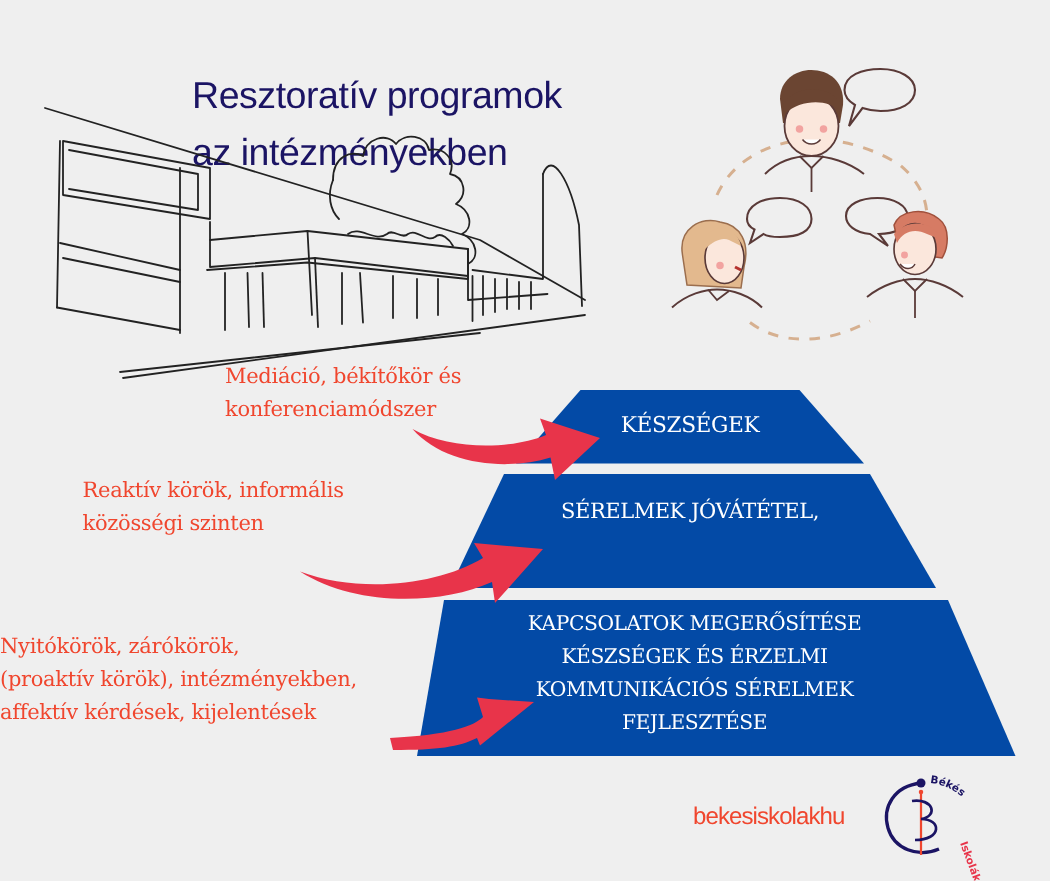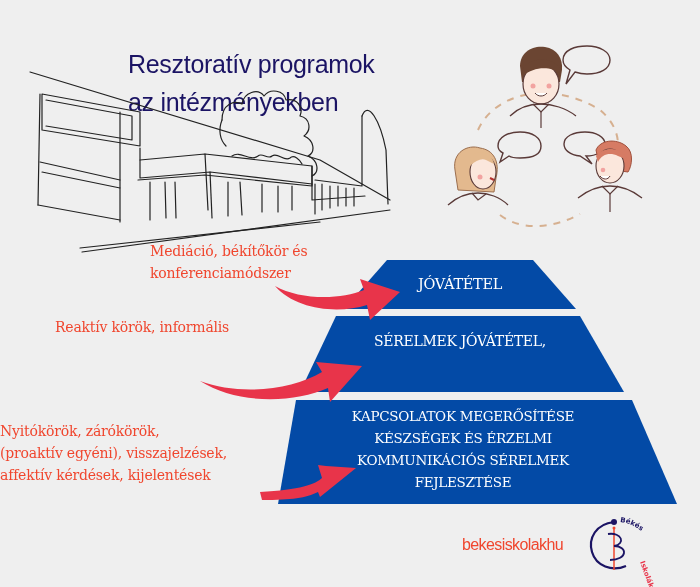--- a/index.html
+++ b/index.html
@@ -110,21 +110,21 @@
   </g>
 </svg>
 
 <svg class="layer" width="700" height="587">
   <polygon points="387,260 533,260 576,309 344,309" fill="#034aa6"></polygon>
   <polygon points="336,316 580,316 624,392 300,392" fill="#034aa6"></polygon>
   <polygon points="296,400 632,400 677,504 278,504" fill="#034aa6"></polygon>
 </svg>
 
 <div class="tier-text" style="left:387px; top:274px; width:146px; font-size:14.5px; line-height:20px;">
-  <div>JÓVÁTÉTEL</div>
+  <div>KÉSZSÉGEK</div>
 </div>
 <div class="tier-text" style="left:340px; top:330px; width:240px; font-size:14px; line-height:22px;">
   <div>SÉRELMEK JÓVÁTÉTEL,</div>
 </div>
 <div class="tier-text" style="left:318px; top:405px; width:290px; font-size:13.5px; line-height:22px;">
   <div>KAPCSOLATOK MEGERŐSÍTÉSE</div>
   <div>KÉSZSÉGEK  ÉS ÉRZELMI</div>
   <div>KOMMUNIKÁCIÓS SÉRELMEK</div>
   <div>FEJLESZTÉSE</div>
 </div>
@@ -136,24 +136,25 @@
     <path d="M260 492 C300 490 316 484 322 478 L318 465 L326 466 L356 468 L320 497 L318 492 C306 498 292 500 262 500 Z"></path>
   </g>
 </svg>
 
 <div class="label" style="left:150px; top:240px; width:220px;">
   <div>Mediáció, békítőkör és</div>
   <div>konferenciamódszer</div>
 </div>
 <div class="label" style="left:55px; top:316px; width:200px;">
   <div>Reaktív körök, informális</div>
+  <div>közösségi szinten</div>
 </div>
 <div class="label" style="left:0px; top:420px; width:272px;">
   <div>Nyitókörök, zárókörök,</div>
-  <div>(proaktív egyéni), visszajelzések,</div>
+  <div>(proaktív körök), intézményekben,</div>
   <div>affektív kérdések, kijelentések</div>
 </div>
 
 <div class="brand">bekesiskolakhu</div>
 
 <svg class="layer" width="700" height="587">
   <defs>
     <path id="logoArc" d="M620 522 A36 36 0 0 1 650 572"></path>
   </defs>
   <path d="M614 522 C596 524 588 538 592 552 C596 566 612 572 626 566" fill="none" stroke="#1b1464" stroke-width="2.2"></path>

